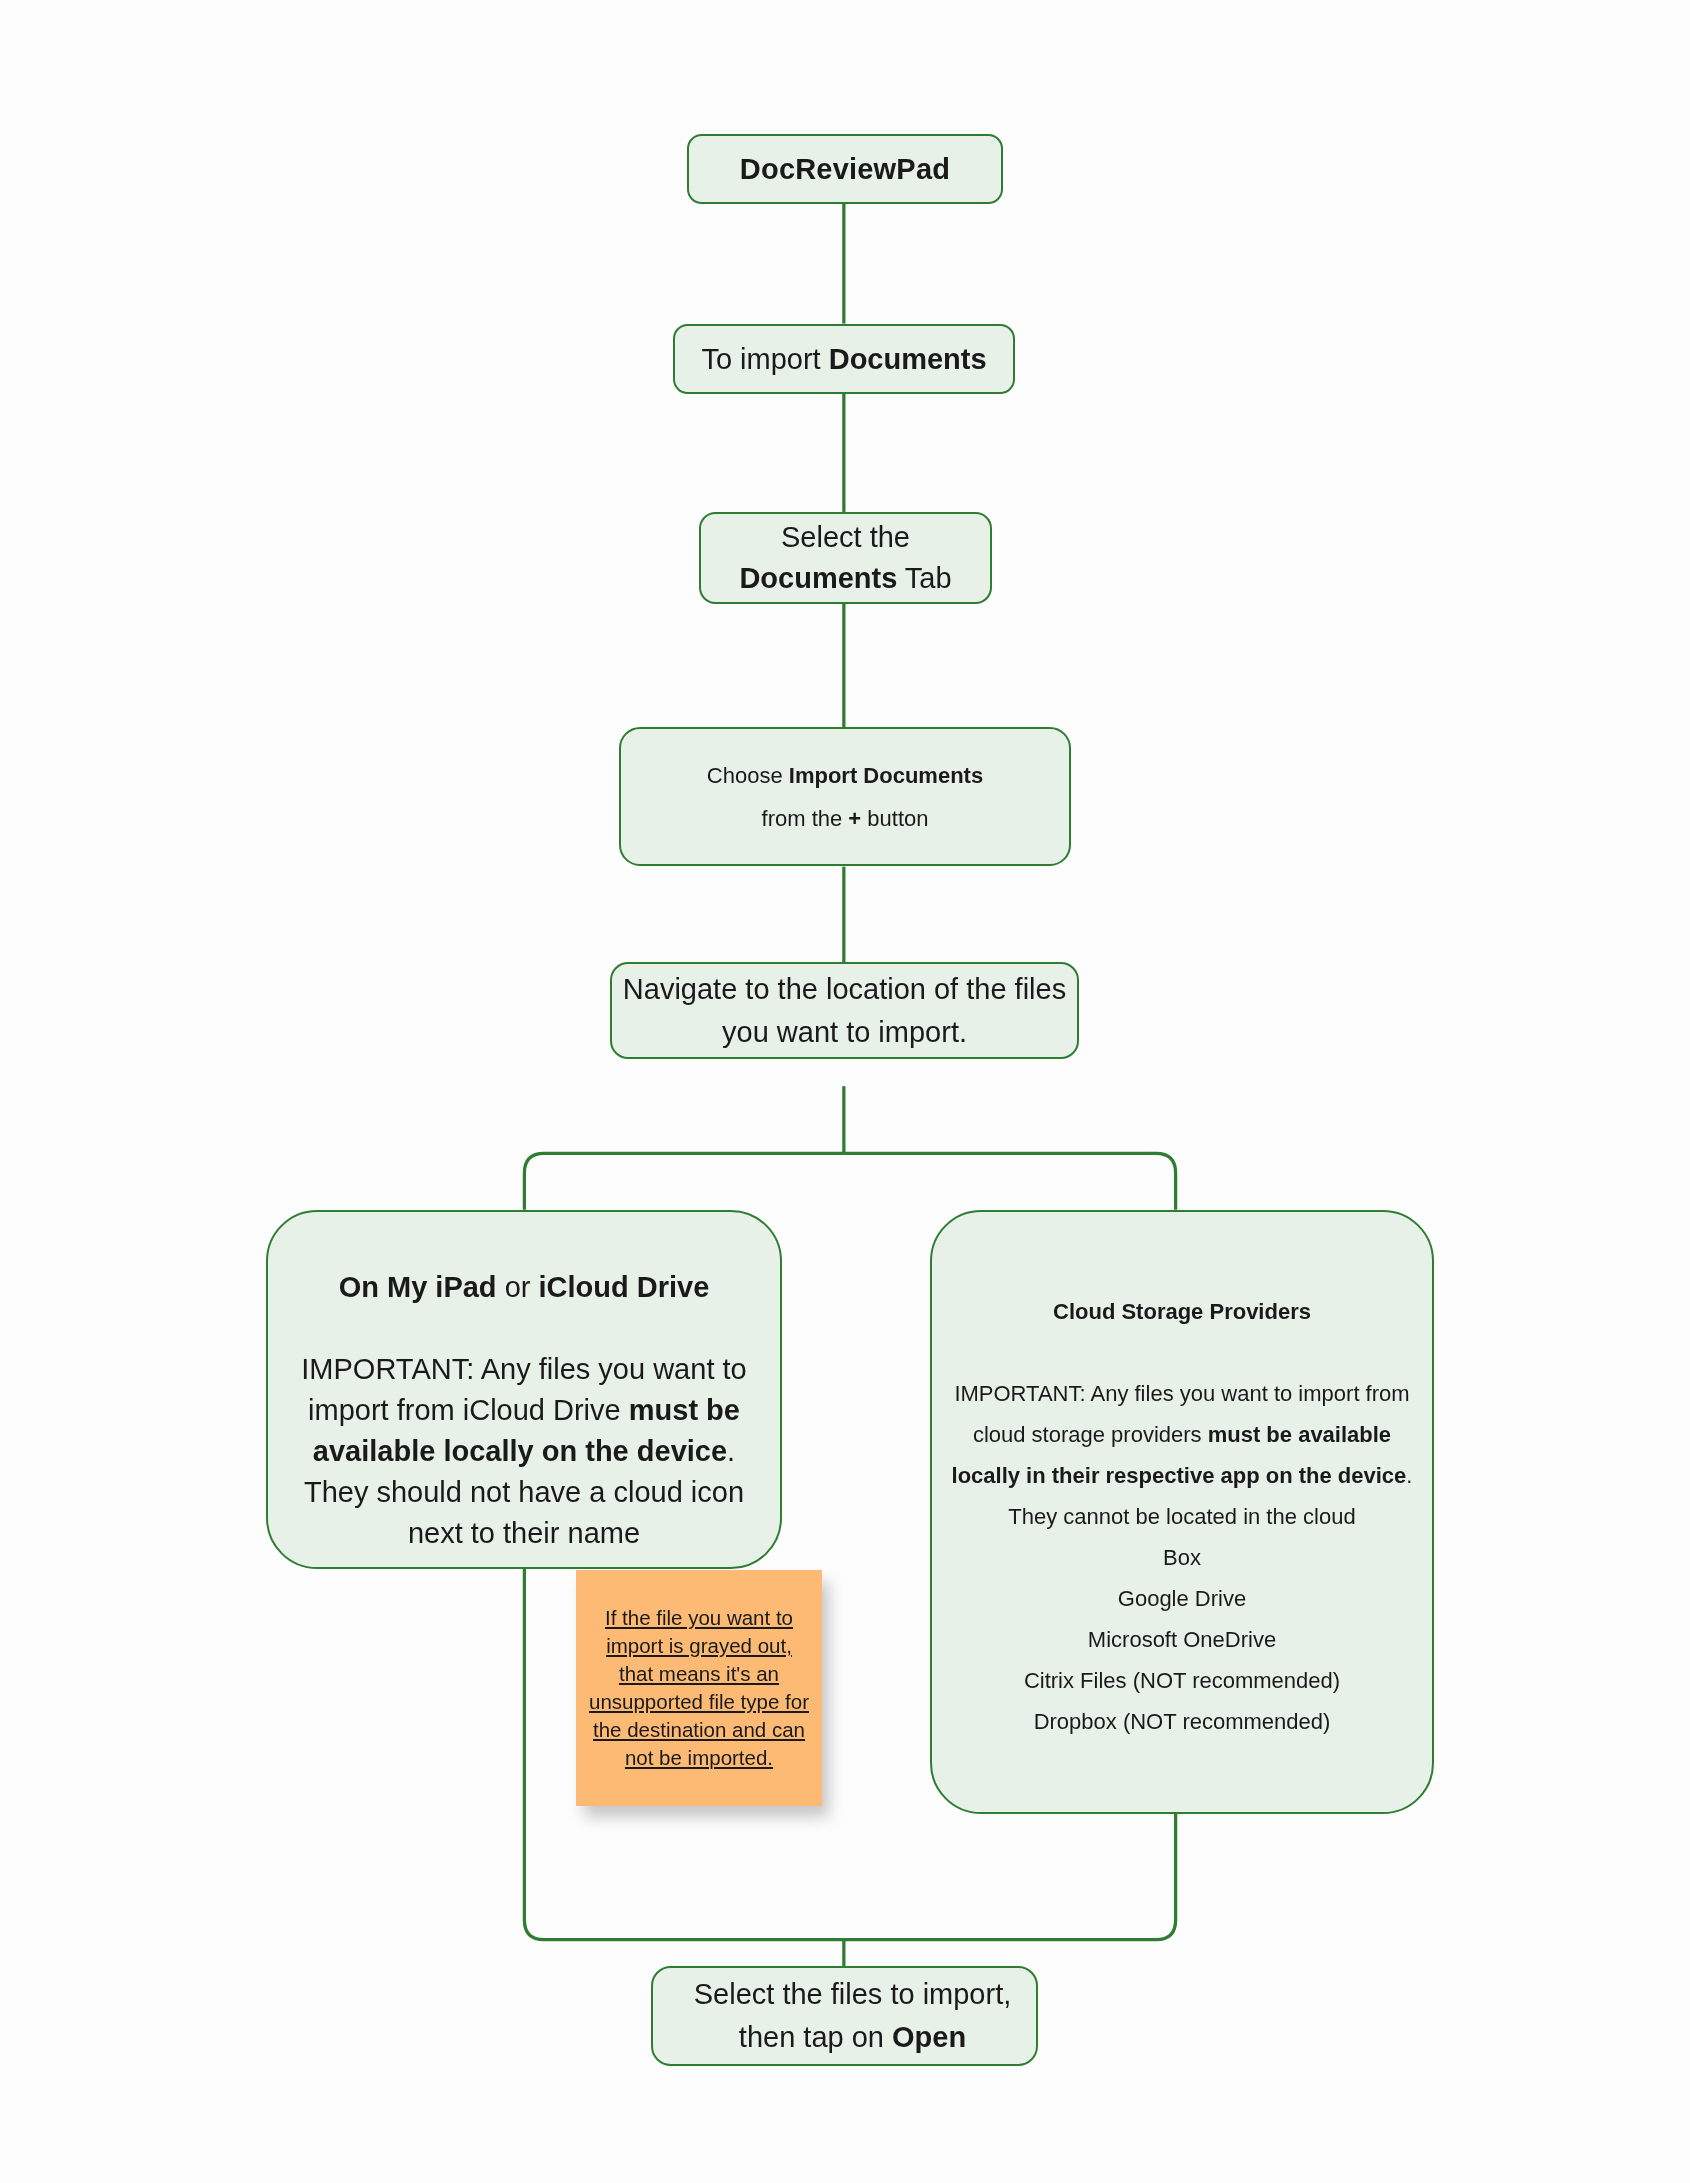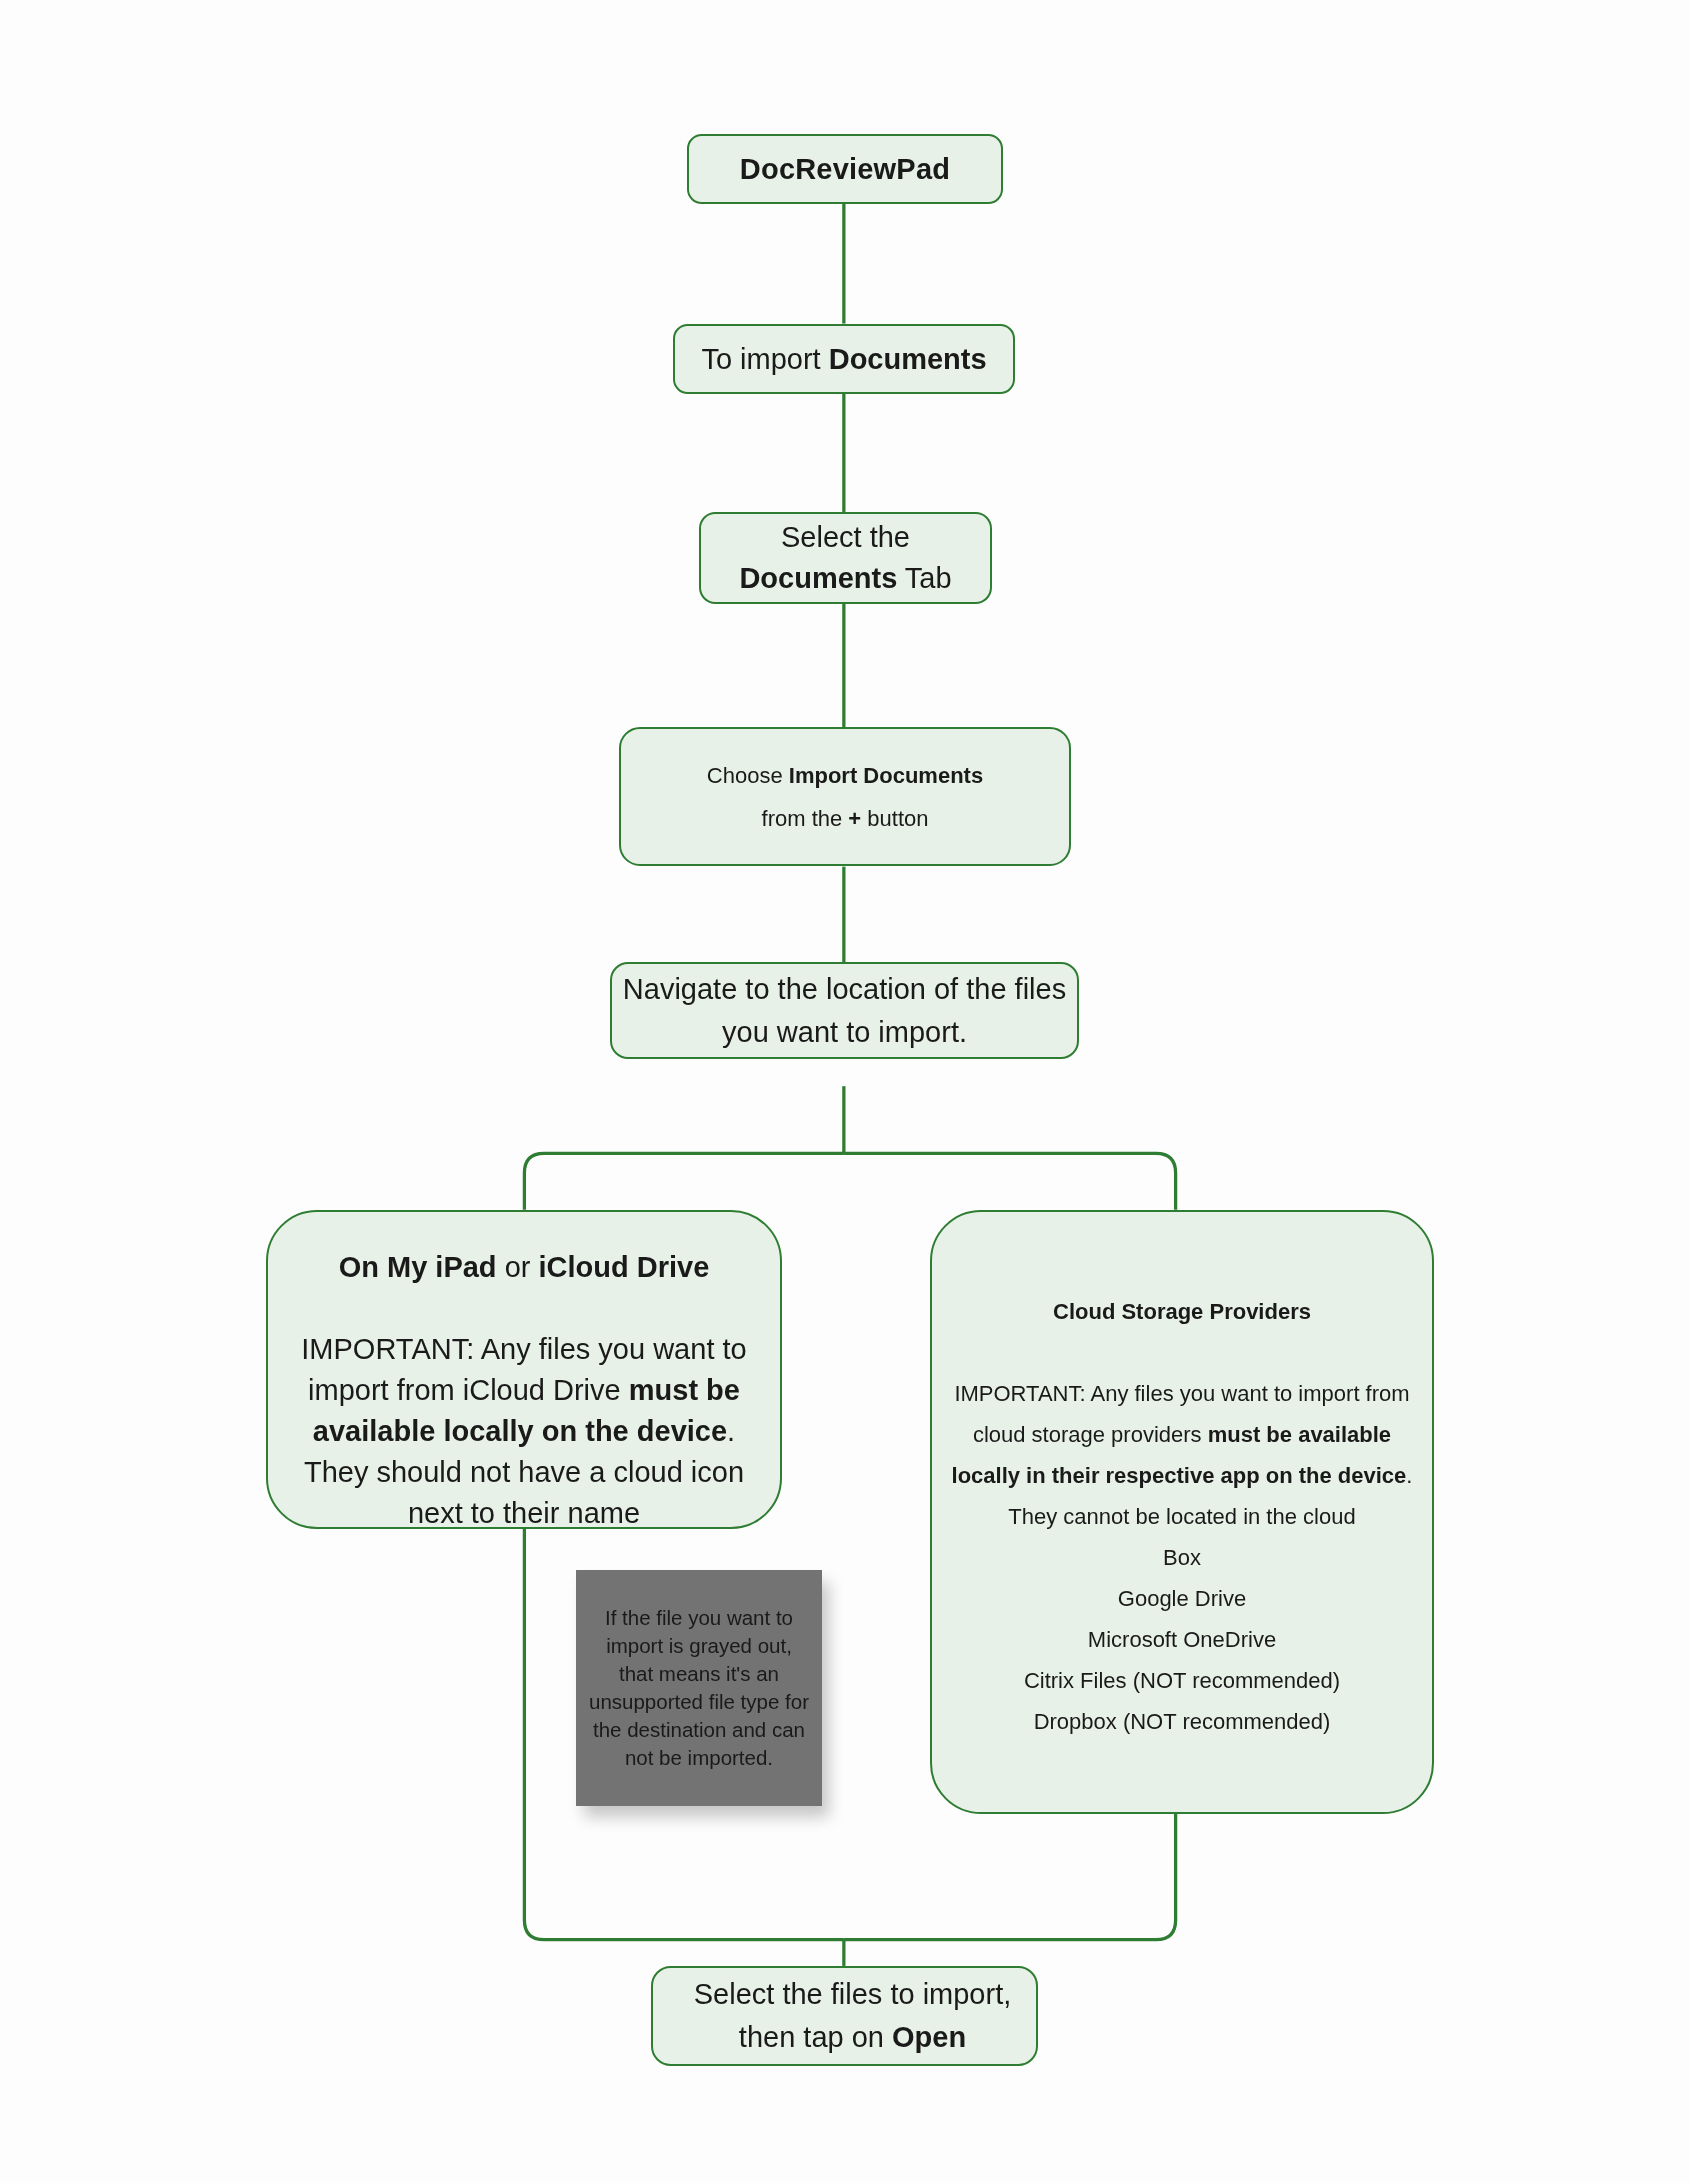--- a/index.html
+++ b/index.html
@@ -64,21 +64,21 @@
     left: 619px; top: 727px; width: 452px; height: 139px;
     border-radius: 21px;
     font-size: 22px; line-height: 43px;
   }
   #n-navigate {
     left: 610px; top: 962px; width: 469px; height: 97px;
     border-radius: 18px;
     font-size: 29px; line-height: 43px;
   }
   #n-local {
-    left: 266px; top: 1210px; width: 516px; height: 319px;
+    left: 266px; top: 1210px; width: 516px; height: 359px;
     border-radius: 51px;
     font-size: 29px; line-height: 41px;
     padding: 0 18px;
   }
   #n-cloud {
     left: 930px; top: 1210px; width: 504px; height: 604px;
     border-radius: 51px;
     font-size: 22px; line-height: 41px;
     padding: 0 11.5px;
     align-items: flex-start;
@@ -177,18 +177,18 @@
       <b>Cloud Storage Providers</b><br>
       <span>IMPORTANT: Any files you want to import from cloud storage providers <b>must be available locally in their respective app on the device</b>. They cannot be located in the cloud</span>
       <span class="provider-list"><span class="p-row">Box</span><span class="p-row">Google Drive</span><span class="p-row">Microsoft OneDrive</span><span class="p-row">Citrix Files (NOT recommended)</span><span class="p-row">Dropbox (NOT recommended)</span></span>
     </span>
   </div>
 
   <div class="node" id="n-final" style="background: rgb(232, 241, 232); border-color: rgb(46, 125, 50); color: rgb(26, 26, 26);">
     <span class="txt">Select the files to import,<br>then tap on <b>Open</b></span>
   </div>
 
-  <div id="sticky" style="background: #737373;">
+  <div id="sticky" style="background: #fdba74; text-decoration: underline;">
     <span>If the file you want to import is grayed out, that means it's an unsupported file type for the destination and can not be imported.</span>
   </div>
 
 </div>
 
 
 </body></html>

